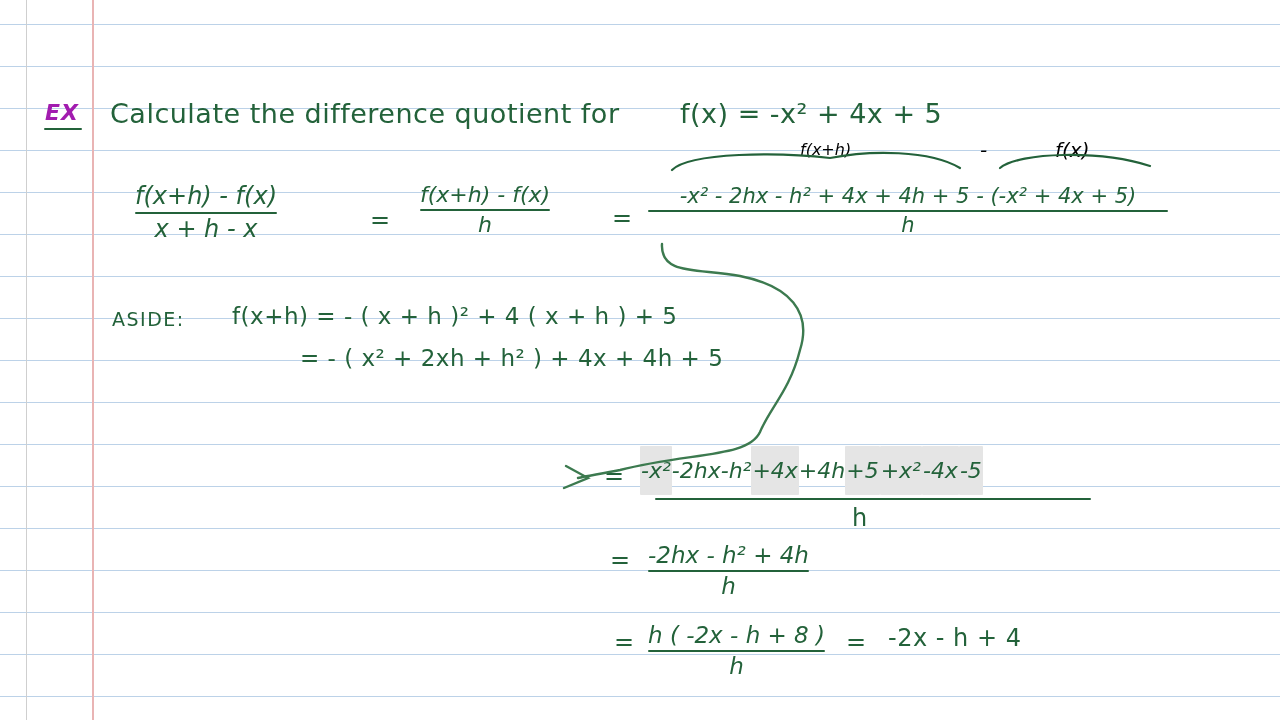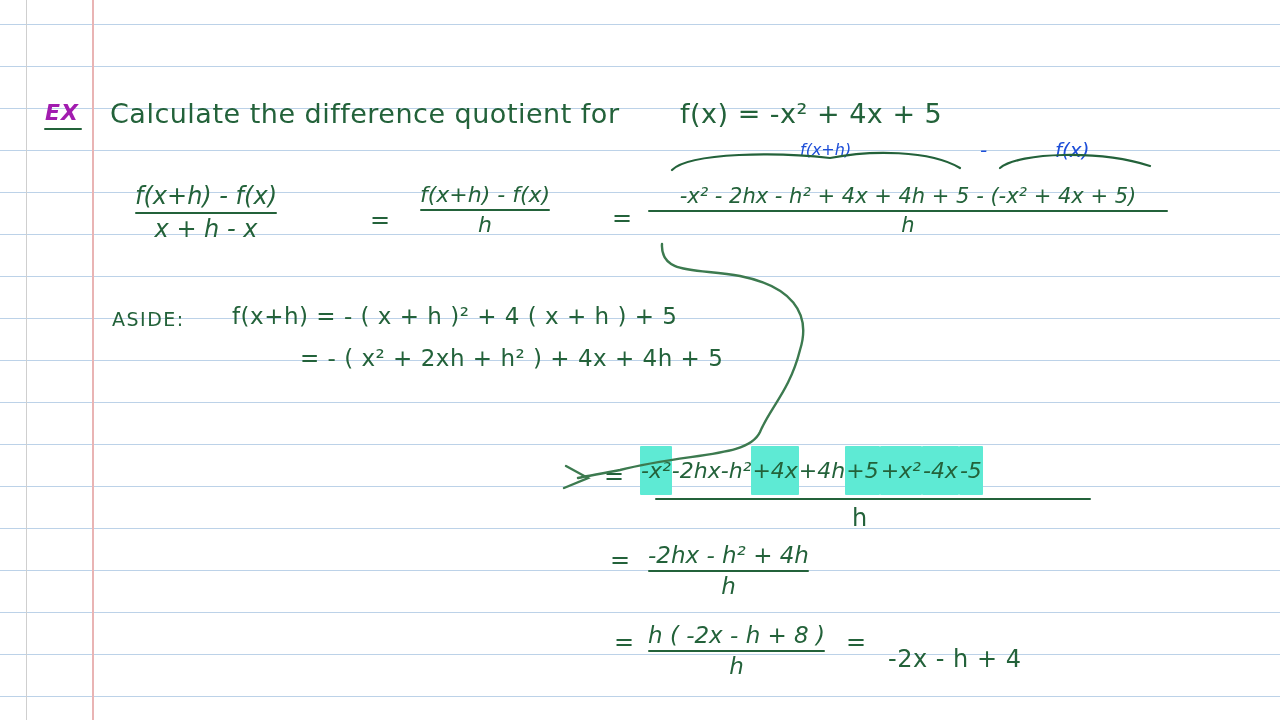--- a/index.html
+++ b/index.html
@@ -57,40 +57,40 @@
     font-style: italic;
   }
   .frac .bar {
     display: block;
     height: 2px;
     background: #23623a;
     margin: 2px 0 1px 0;
     border-radius: 2px;
   }
   .hl {
-    background: #5eead4;
+    background: #e5e5e5;
     padding: 12px 1px;
     border-radius: 1px;
   }
   .ex-box {
     position: absolute;
     color: #a21caf;
     font-weight: bold;
     font-style: italic;
     letter-spacing: 1px;
   }
   .ex-underline {
     position: absolute;
     height: 2px;
     background: #23623a;
     border-radius: 2px;
   }
   .brace-label {
     position: absolute;
-    color: #1d4ed8;
+    color: #000000;
     font-style: italic;
     white-space: nowrap;
   }
   svg.overlay {
     position: absolute;
     left: 0; top: 0;
     width: 1280px; height: 720px;
     pointer-events: none;
   }
 </style>
@@ -170,21 +170,21 @@
     <span class="den">h</span>
   </div>
 
   <div class="ink" style="left:614px; top:628px; font-size:24px;">=</div>
   <div class="frac" style="left:648px; top:622px; font-size:23px;">
     <span class="num">h ( -2x - h + 8 )</span>
     <span class="bar"></span>
     <span class="den">h</span>
   </div>
   <div class="ink" style="left:846px; top:628px; font-size:24px;">=</div>
-  <div class="ink hw" style="left:888px; top:624px; font-size:24px;margin-top:21px;">-2x - h + 4</div>
+  <div class="ink hw" style="left:888px; top:624px; font-size:24px;">-2x - h + 4</div>
 
   <svg class="overlay" viewBox="0 0 1280 720">
 
     <path d="M672,170 C690,152 780,152 830,158 C870,150 930,150 960,168" fill="none" stroke="#23623a" stroke-width="2.2" stroke-linecap="round"></path>
 
     <path d="M1000,168 C1020,152 1100,150 1150,166" fill="none" stroke="#23623a" stroke-width="2.2" stroke-linecap="round"></path>
 
     <path d="M662,244 C660,276 700,268 740,276 C790,286 812,312 800,350
              C790,390 770,408 760,432 C748,458 690,452 620,470 C600,474 586,476 578,478" fill="none" stroke="#3c7a4f" stroke-width="2.4" stroke-linecap="round"></path>
     <path d="M566,466 L588,478 L564,488" fill="none" stroke="#3c7a4f" stroke-width="2.4" stroke-linecap="round"></path>

